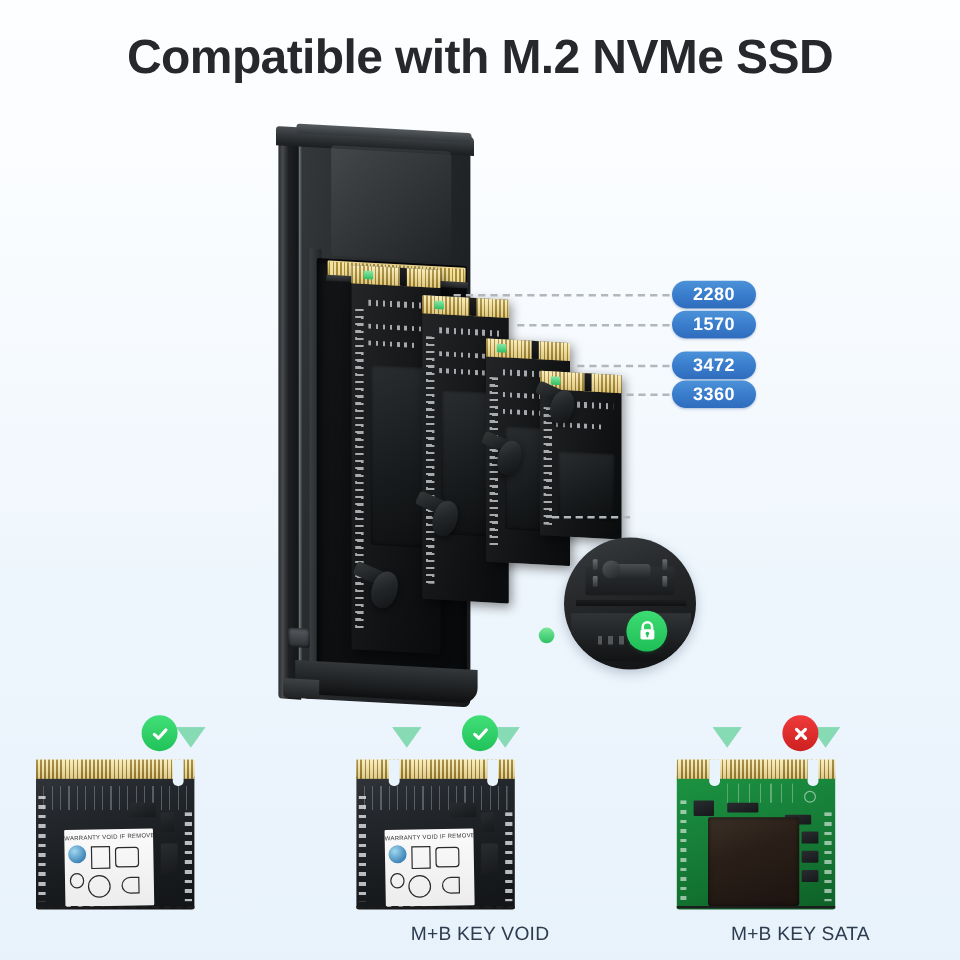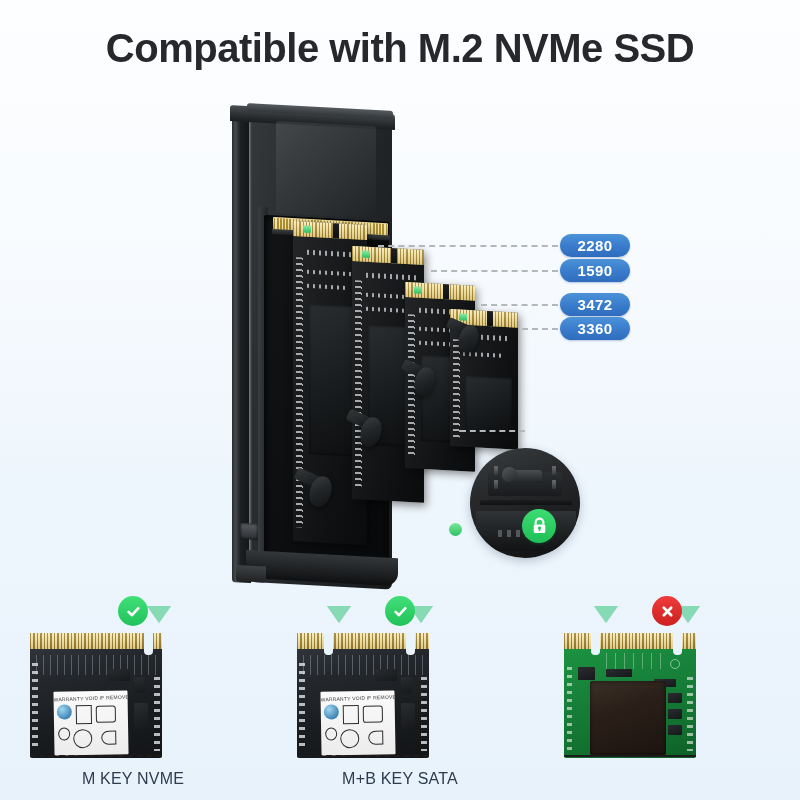--- a/index.html
+++ b/index.html
@@ -433,21 +433,21 @@
   <div class="latch-arm" style="left:447px;top:226px;width:22px;height:11px;transform:rotate(24deg);"></div>
   <div class="latch" style="left:459px;top:230px;width:19px;height:28px;transform:rotate(16deg);"></div>
 
   <div class="leader" style="left:378px; top:150px; width:180px;"></div>
   <div class="leader" style="left:431px; top:175px; width:127px;"></div>
   <div class="leader" style="left:481px; top:209px; width:77px;"></div>
   <div class="leader" style="left:522px; top:233px; width:36px;"></div>
   <div class="leader" style="left:460px; top:335px; width:65px;"></div>
 
   <div class="badge" style="left:560px; top:139px;">2280</div>
-  <div class="badge" style="left:560px; top:164px;">1590</div>
+  <div class="badge" style="left:560px; top:164px;">1570</div>
   <div class="badge" style="left:560px; top:198px;">3472</div>
   <div class="badge" style="left:560px; top:222px;">3360</div>
 
   <div id="green-dot"></div>
 
   <div id="detail-circle">
     <div id="detail-slot"></div>
     <div id="detail-clip"></div>
     <div id="detail-clip-head"></div>
     <div class="detail-tick" style="left:24px; top:18px;"></div>
@@ -494,21 +494,20 @@
         <div class="lbl-globe" style="left:3px; top:13px;"></div>
         <div class="lbl-mark" style="left:22px; top:14px; width:16px; height:19px;"></div>
         <div class="lbl-mark" style="left:42px; top:15px; width:20px; height:17px; border-radius:3px;"></div>
         <div class="lbl-circ" style="left:19px; top:38px; width:19px; height:19px;"></div>
         <div class="lbl-mark" style="left:47px; top:40px; width:15px; height:14px; border-radius:50% 0 0 50%;"></div>
         <div class="lbl-mark" style="left:4px; top:36px; width:12px; height:13px; border-radius:50%;"></div>
       </div>
       <div class="board-cut-dash" style="top:122px;"></div>
     </div>
 
-    <div class="col-label">M KEY NVME</div>
   </div>
 
   <div class="col" id="col-1">
     <div class="verdict ok">
       <svg width="17" height="17" viewBox="0 0 17 17" aria-hidden="true">
         <path d="M3.6 8.9 L7.0 12.2 L13.3 5.2" fill="none" stroke="#fff" stroke-width="2.6" stroke-linecap="round" stroke-linejoin="round"></path>
       </svg>
     </div>
     <div class="tri" style="left:60px;"></div>
     <div class="tri" style="left:142px;"></div>
@@ -529,21 +528,21 @@
         <div class="lbl-globe" style="left:3px; top:13px;"></div>
         <div class="lbl-mark" style="left:22px; top:14px; width:16px; height:19px;"></div>
         <div class="lbl-mark" style="left:42px; top:15px; width:20px; height:17px; border-radius:3px;"></div>
         <div class="lbl-circ" style="left:19px; top:38px; width:19px; height:19px;"></div>
         <div class="lbl-mark" style="left:47px; top:40px; width:15px; height:14px; border-radius:50% 0 0 50%;"></div>
         <div class="lbl-mark" style="left:4px; top:36px; width:12px; height:13px; border-radius:50%;"></div>
       </div>
       <div class="board-cut-dash" style="top:122px;"></div>
     </div>
 
-    <div class="col-label">M+B KEY SATA</div>
+    <div class="col-label">M+B KEY VOID</div>
   </div>
 
   <div class="col" id="col-2">
     <div class="verdict bad">
       <svg width="17" height="17" viewBox="0 0 17 17" aria-hidden="true">
         <path d="M4.8 4.8 L12.2 12.2 M12.2 4.8 L4.8 12.2" fill="none" stroke="#fff" stroke-width="2.7" stroke-linecap="round"></path>
       </svg>
     </div>
     <div class="tri" style="left:60px;"></div>
     <div class="tri" style="left:142px;"></div>
@@ -560,14 +559,15 @@
       <div class="board-chip-dark" style="left:42px; top:36px; width:26px; height:8px;"></div>
       <div class="board-chip-dark" style="left:90px; top:46px; width:22px; height:8px;"></div>
       <div class="lbl-circ" style="left:106px; top:26px; width:10px; height:10px; border-color:rgba(230,245,230,.55);"></div>
       <div class="board-bigchip" style="left:26px; top:48px; width:76px; height:74px;"></div>
       <div class="board-chip-dark" style="left:104px; top:60px; width:14px; height:10px;"></div>
       <div class="board-chip-dark" style="left:104px; top:76px; width:14px; height:10px;"></div>
       <div class="board-chip-dark" style="left:104px; top:92px; width:14px; height:10px;"></div>
       <div class="board-cut-solid" style="top:122px;"></div>
     </div>
 
+    <div class="col-label">M+B KEY SATA</div>
   </div>
 </div>
 
 </body></html>

